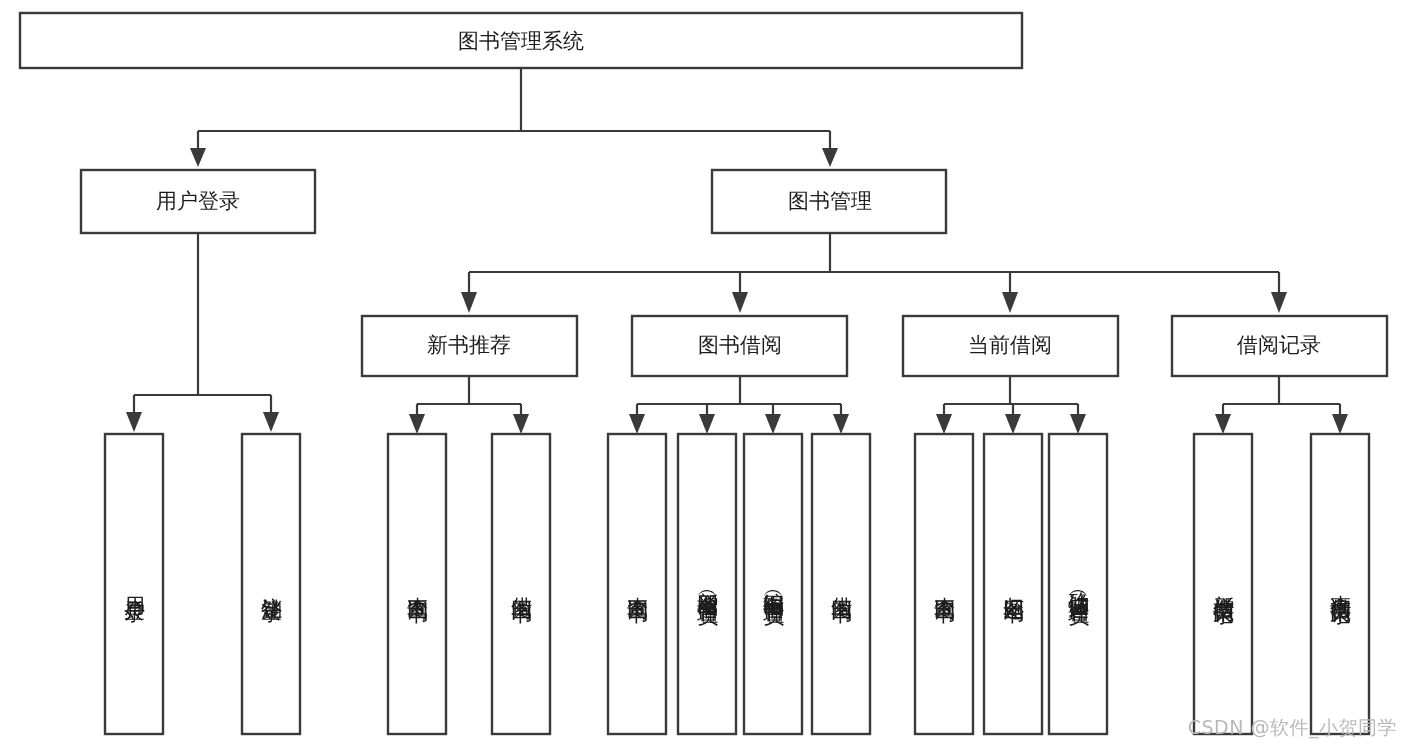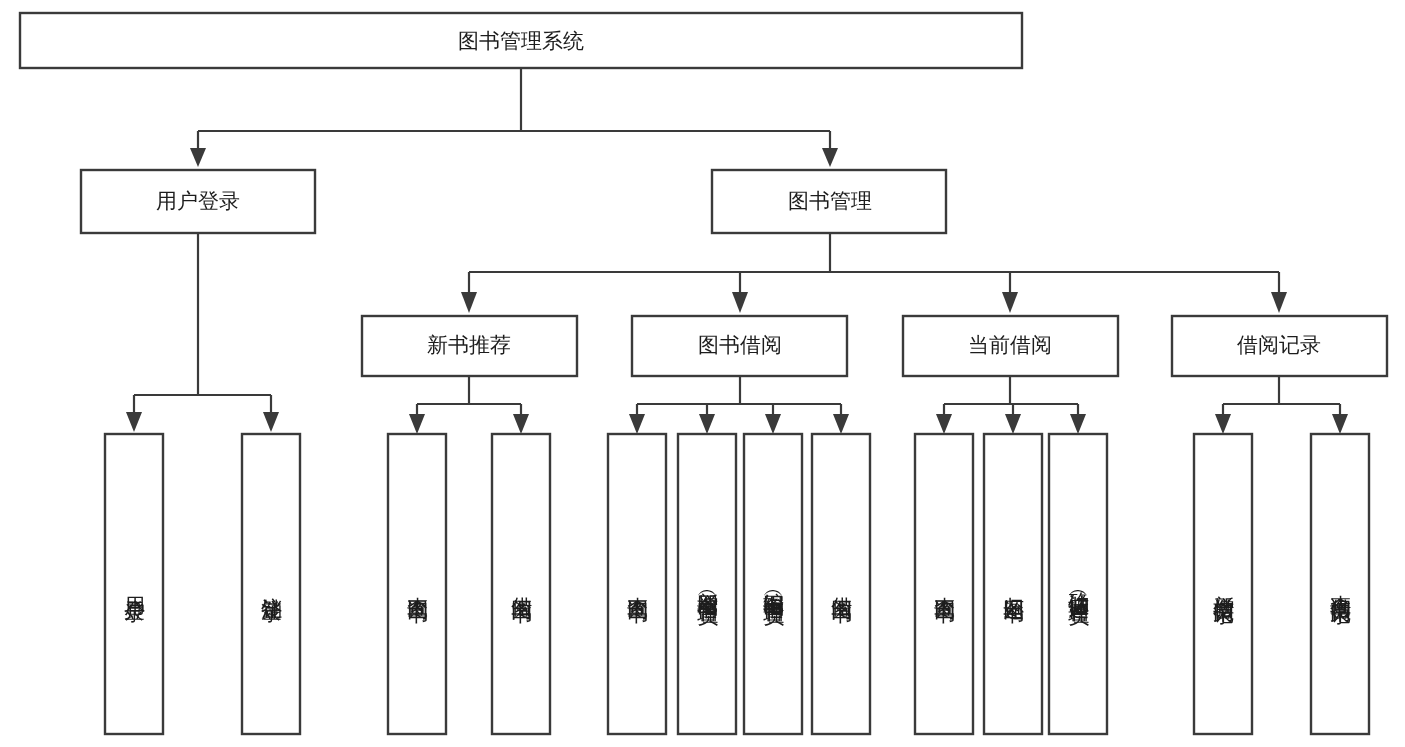--- a/index.html
+++ b/index.html
@@ -218,13 +218,14 @@
   <div class="vert-label" style="left:744px; top:434px; width:58px; height:300px;">编辑图书（管理员）</div>
   <div class="vert-label" style="left:812px; top:434px; width:58px; height:300px;">借阅图书</div>
 
   <div class="vert-label" style="left:915px; top:434px; width:58px; height:300px;">查询图书</div>
   <div class="vert-label" style="left:984px; top:434px; width:58px; height:300px;">归还图书</div>
   <div class="vert-label" style="left:1049px; top:434px; width:58px; height:300px;">确认归还（管理员）</div>
 
   <div class="vert-label" style="left:1194px; top:434px; width:58px; height:300px;">新增借阅记录</div>
   <div class="vert-label" style="left:1311px; top:434px; width:58px; height:300px;">查询借阅记录</div>
 
+  <div class="watermark">CSDN @软件_小贺同学</div>
 </div>
 
 </body></html>

